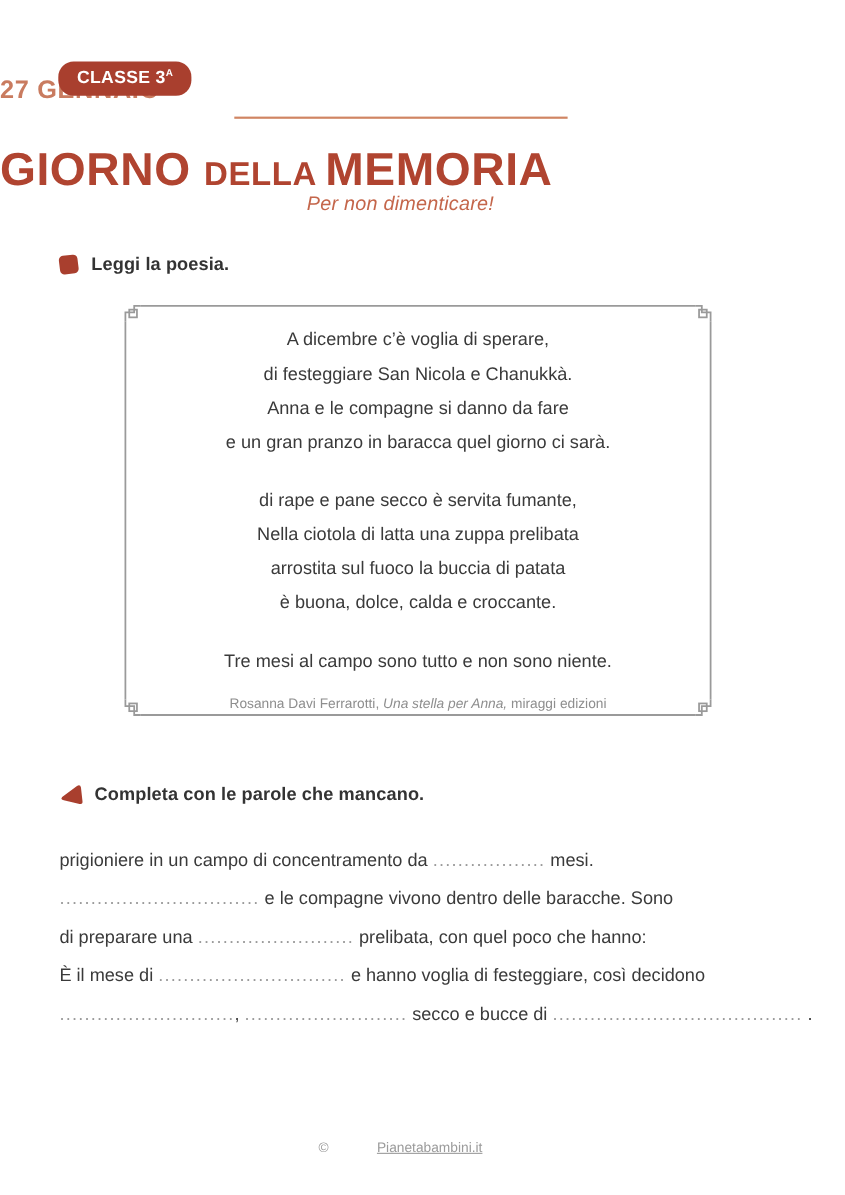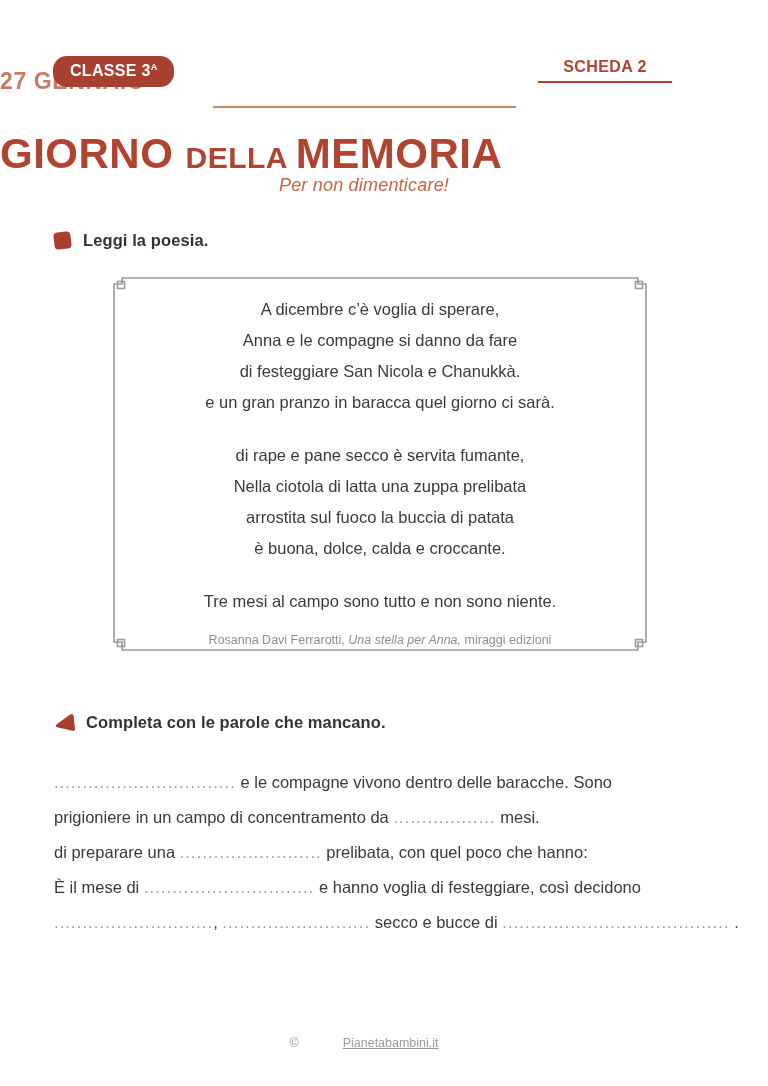--- a/index.html
+++ b/index.html
@@ -195,24 +195,20 @@
 <body>
 
 <div class="page">
 
   <div class="header">
 
     <div class="classe-badge">
       <span>CLASSE 3</span><sup>A</sup>
     </div>
 
-    <div class="scheda">
-      <span class="scheda-label">SCHEDA 2</span>
-      <div class="scheda-rule"></div>
-    </div>
 
     <div class="date-line">27 GENNAIO</div>
     <div class="divider"></div>
 
     <div class="main-title">
       <span class="big">GIORNO </span><span class="mid">DELLA </span><span class="big">MEMORIA</span>
     </div>
 
     <div class="subtitle">Per non dimenticare!</div>
   </div>
@@ -245,22 +241,22 @@
         <rect x="13.5" y="13.5" width="7" height="7"></rect>
         <rect x="531.5" y="13.5" width="7" height="7"></rect>
         <rect x="531.5" y="371.5" width="7" height="7"></rect>
         <rect x="13.5" y="371.5" width="7" height="7"></rect>
       </g>
     </svg>
 
     <div class="poem-text">
       <div class="stanza">
         <div>A dicembre c’è voglia di sperare,</div>
+        <div>di festeggiare San Nicola e Chanukkà.</div>
         <div>Anna e le compagne si danno da fare</div>
-        <div>di festeggiare San Nicola e Chanukkà.</div>
         <div>e un gran pranzo in baracca quel giorno ci sarà.</div>
       </div>
       <div class="stanza">
         <div>di rape e pane secco è servita fumante,</div>
         <div>Nella ciotola di latta una zuppa prelibata</div>
         <div>arrostita sul fuoco la buccia di patata</div>
         <div>è buona, dolce, calda e croccante.</div>
       </div>
       <div class="stanza last">
         <div>Tre mesi al campo sono tutto e non sono niente.</div>
@@ -272,22 +268,22 @@
   </div>
 
   <div class="instruction instr-2">
     <svg class="bullet-triangle" viewBox="0 0 22 20">
       <path d="M2.5 12.5 L16 2.5 Q19 0.8 19.6 4 L21 16.5 Q21.3 19.6 18.3 18.8 L4 15.6 Q0.6 14.8 2.5 12.5 Z" fill="#A93F2E"></path>
     </svg>
     <span>Completa con le parole che mancano.</span>
   </div>
 
   <div class="exercise">
+    <div class="ln"><span>prigioniere in un campo di concentramento da </span><span class="blank">..................</span><span>  mesi.</span></div>
     <div class="ln"><span class="blank">................................</span><span> e le compagne vivono dentro delle baracche. Sono</span></div>
-    <div class="ln"><span>prigioniere in un campo di concentramento da </span><span class="blank">..................</span><span>  mesi.</span></div>
     <div class="ln"><span>di preparare una </span><span class="blank">.........................</span><span> prelibata, con quel poco che hanno:</span></div>
     <div class="ln"><span>È il mese di </span><span class="blank">..............................</span><span> e hanno voglia di festeggiare, così decidono</span></div>
     <div class="ln"><span class="blank">............................</span><span>, </span><span class="blank">..........................</span><span> secco e bucce di </span><span class="blank">........................................</span><span> .</span></div>
   </div>
 
   <div class="footer">
     <span>©</span><span class="u">Pianetabambini.it</span>
   </div>
 
 </div>

